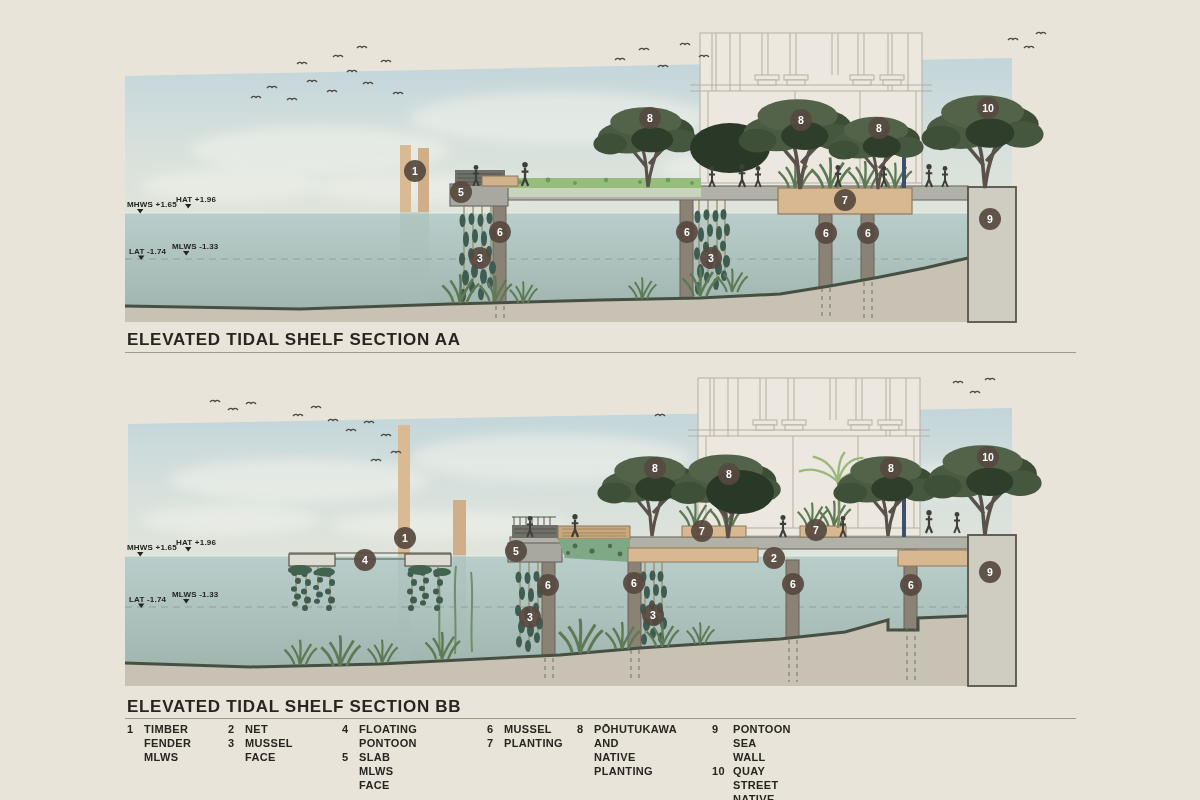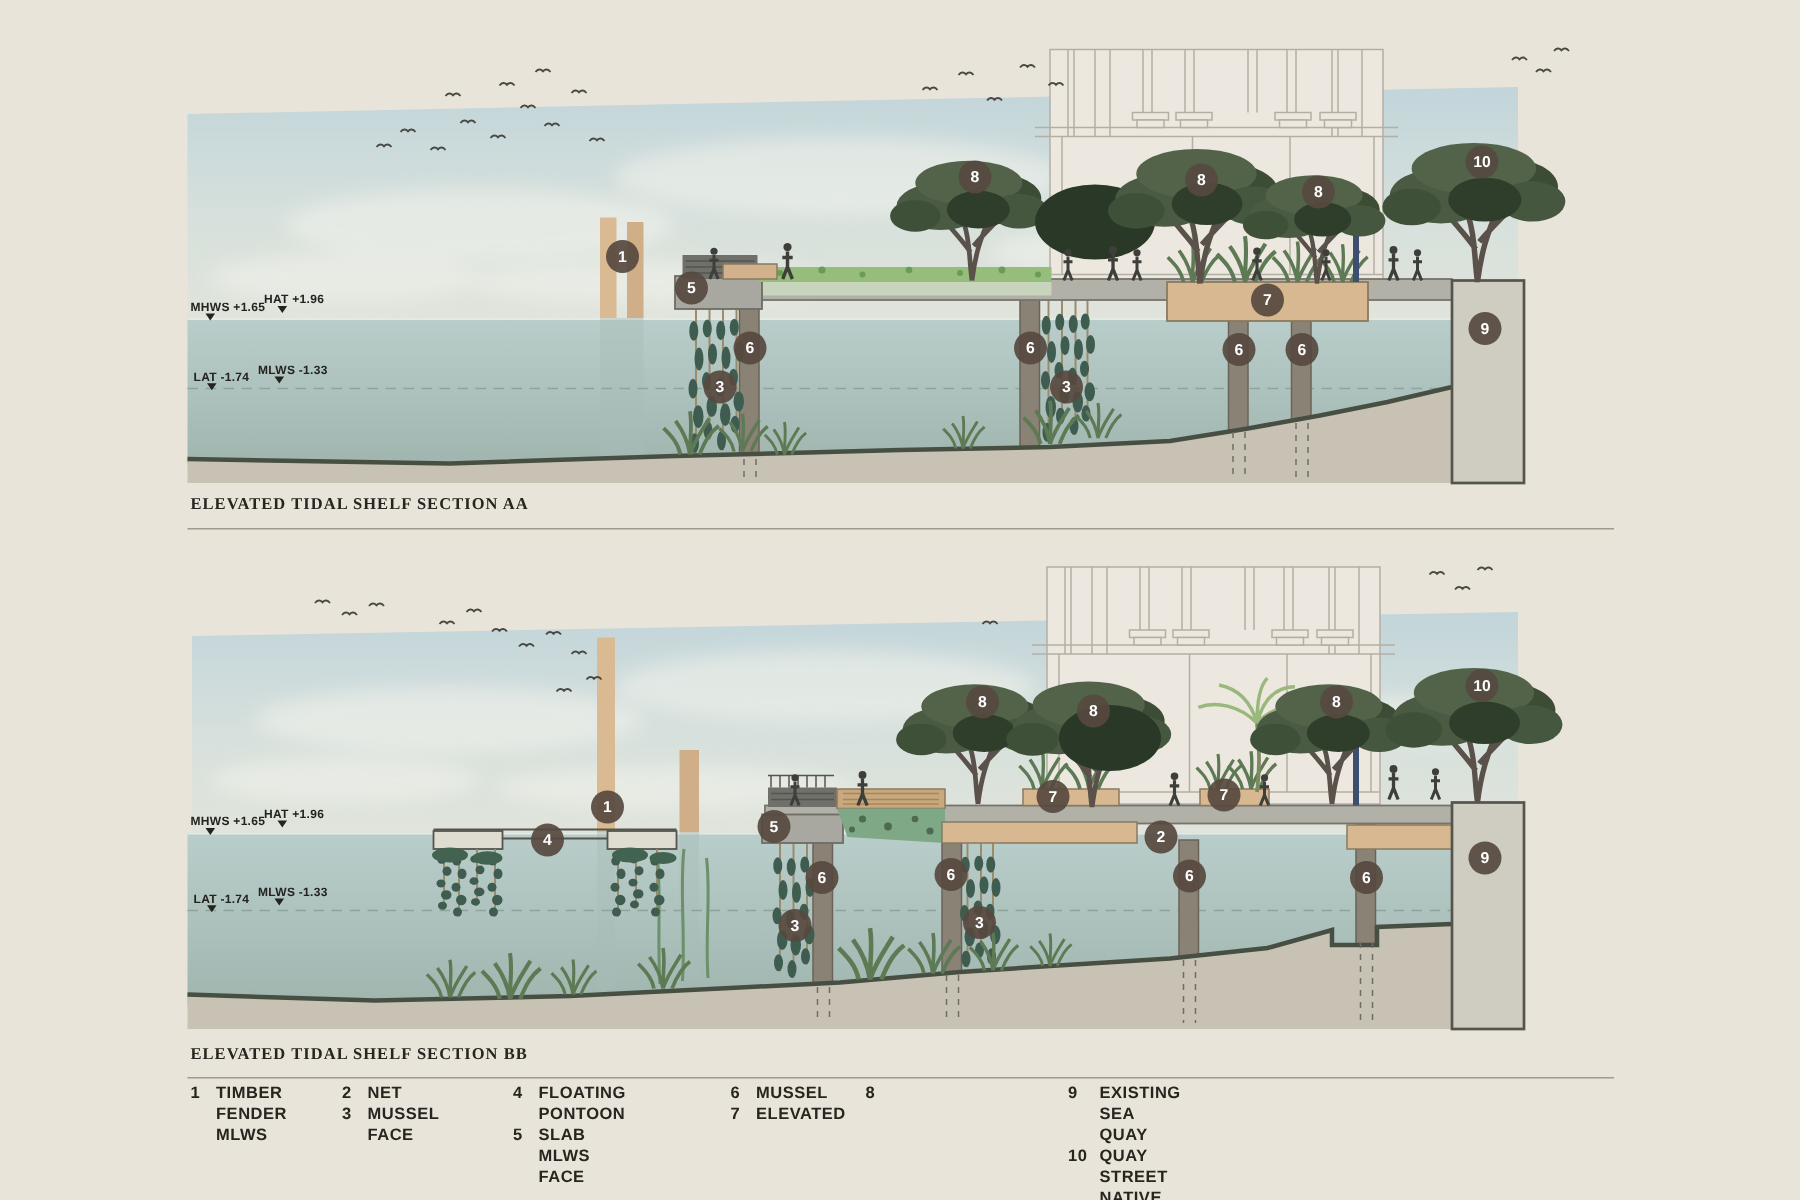--- a/index.html
+++ b/index.html
@@ -4,23 +4,22 @@
 <style>
   html,body{margin:0;padding:0;}
   body{
     width:1200px;height:800px;position:relative;overflow:hidden;
     background:#e9e4da;
     font-family:"Liberation Sans",sans-serif;
   }
   #art{position:absolute;left:0;top:0;}
   .sec-title{
     position:absolute;left:127px;
-    font-size:11px;font-weight:700;letter-spacing:.7px;color:#26251f;
+    font-size:17px;font-weight:700;letter-spacing:.7px;color:#26251f;
     white-space:nowrap;
-    font-family:Liberation Serif, serif;
   }
   .rule{position:absolute;left:125px;width:951px;height:0;border-top:1.5px solid #a09a8d;}
   .legend{position:absolute;top:722px;color:#26251f;}
   .legend-col{position:absolute;top:0;}
   .legend-item{
     display:grid;grid-template-columns:17px auto;
     font-size:11px;font-weight:700;letter-spacing:.35px;line-height:14px;
   }
   .legend-item .num{font-weight:700;}
   .legend-item .lab{white-space:pre-line;}
@@ -620,31 +619,33 @@
       <span class="lab">SLAB MLWS FACE</span>
     </div>
   </div>
   <div class="legend-col" style="left:487px;">
     <div class="legend-item">
       <span class="num">6</span>
       <span class="lab">MUSSEL</span>
     </div>
     <div class="legend-item">
       <span class="num">7</span>
-      <span class="lab">ELEVATED</span>
+      <span class="lab">PLANTING</span>
     </div>
   </div>
   <div class="legend-col" style="left:577px;">
     <div class="legend-item">
       <span class="num">8</span>
+      <span class="lab">PŌHUTUKAWA AND
+NATIVE PLANTING</span>
     </div>
   </div>
   <div class="legend-col" style="left:712px;">
     <div class="legend-item" style="grid-template-columns:21px auto;">
       <span class="num">9</span>
-      <span class="lab">EXISTING SEA QUAY</span>
+      <span class="lab">PONTOON SEA WALL</span>
     </div>
     <div class="legend-item" style="grid-template-columns:21px auto;">
       <span class="num">10</span>
       <span class="lab">QUAY STREET NATIVE TREES</span>
     </div>
   </div>
 </div>
 
 </body></html>

